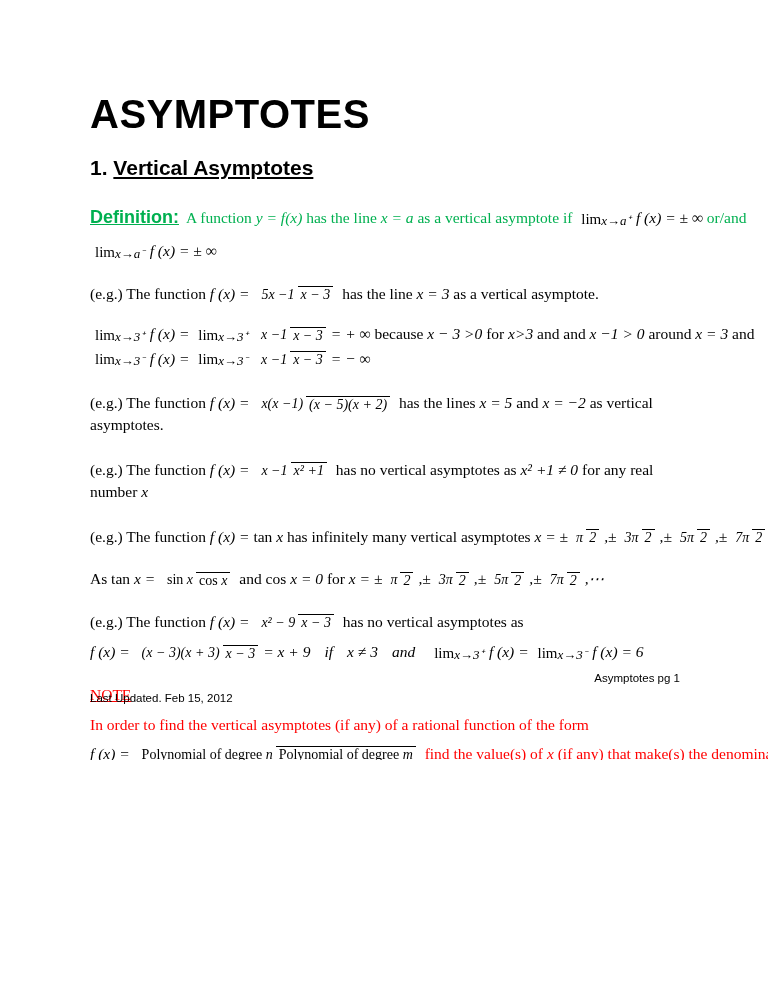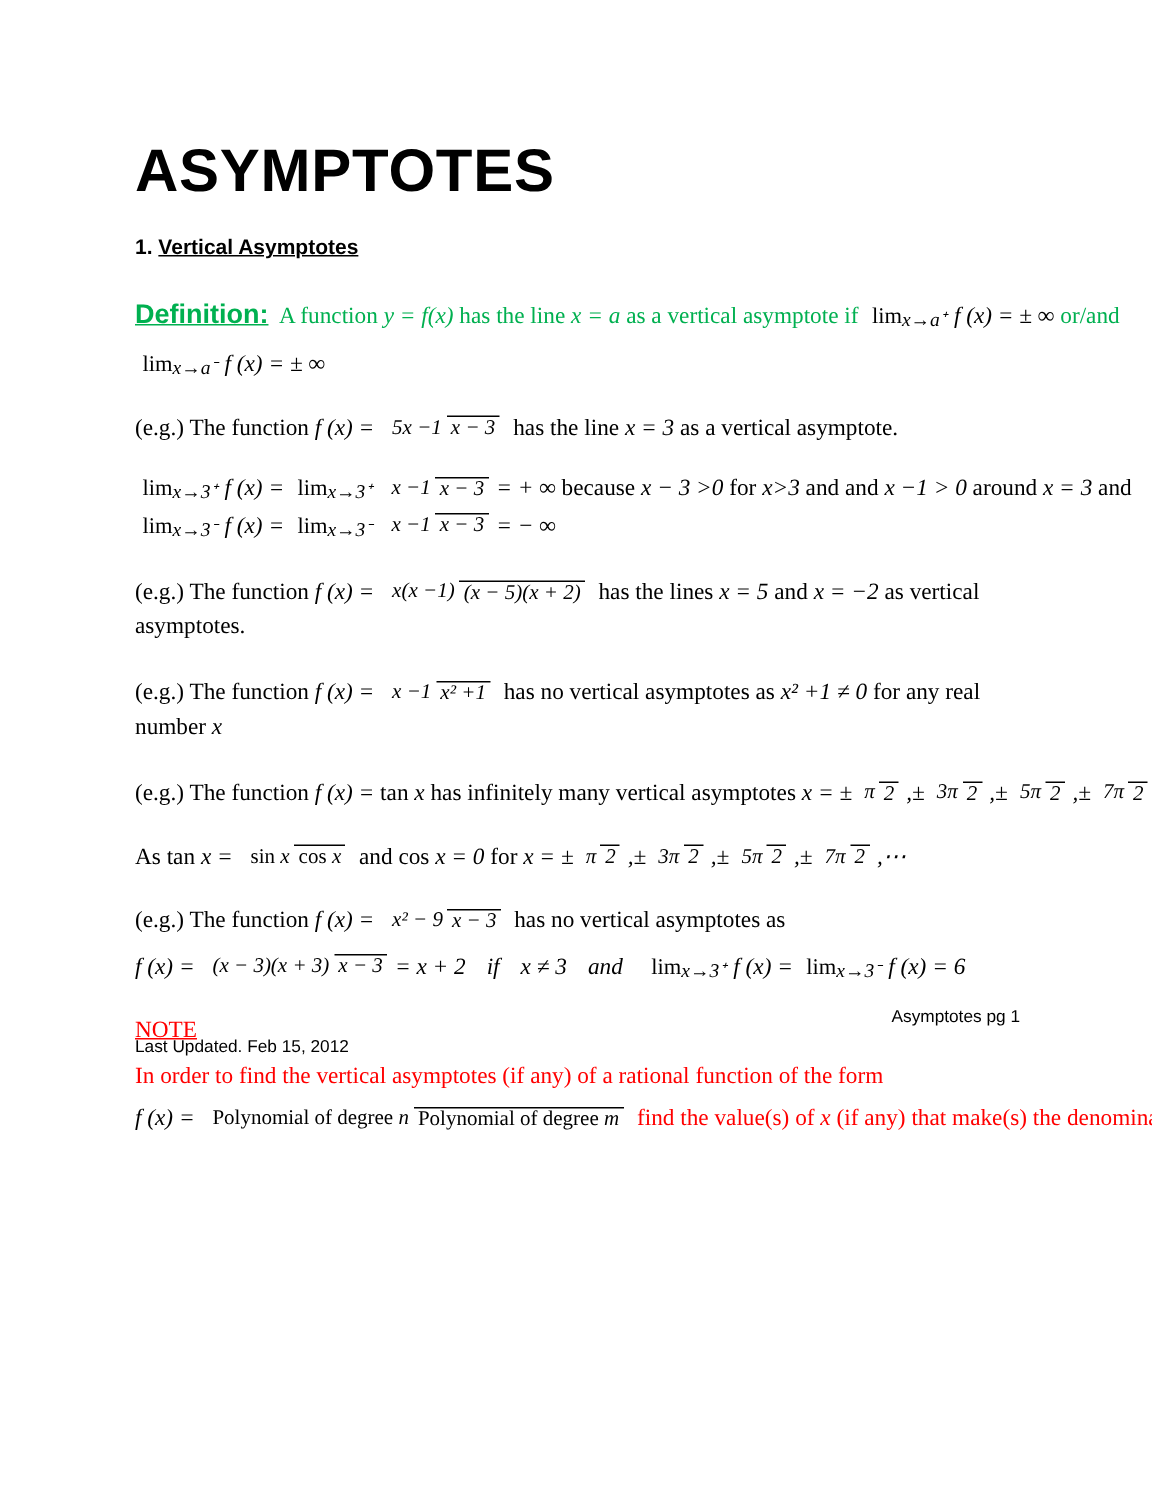--- a/index.html
+++ b/index.html
@@ -12,21 +12,21 @@
   .page {
     position:relative; width:768px; height:760px;
     padding:92px 86px 0 90px; background:#fff; overflow:hidden;
   }
   .title {
     font-family:"Liberation Sans", sans-serif; font-weight:700;
     font-size:40px; line-height:1.1; letter-spacing:0.5px; margin-bottom:20px;
   }
   .section {
     font-family:"Liberation Sans", sans-serif; font-weight:700;
-    font-size:14px; margin-bottom:24px;
+    font-size:21px; margin-bottom:24px;
   }
   .u { text-decoration:underline; }
   .def-label {
     font-family:"Liberation Sans", sans-serif; font-weight:700;
     font-size:18px; text-decoration:underline; margin-right:4px;
   }
   .green { color:var(--green, #00B050); }
   .red { color:var(--red, #FF0000); }
   .mi { font-style:italic; }
   .rm { font-style:normal; }
@@ -154,21 +154,21 @@
       </span><span class="mi">,⋯</span></p>
 
   <p class="para mb8"><span>(e.g.) The function </span><span class="mi">f (x) = </span><span class="frac">
         <span class="num">x² − 9</span>
         <span class="den">x − 3</span>
       </span><span> has no vertical asymptotes as</span></p>
 
   <p class="para mb20 nowrap"><span class="mi">f (x) = </span><span class="frac">
         <span class="num">(x − 3)(x + 3)</span>
         <span class="den">x − 3</span>
-      </span><span class="mi">= x + 2</span><span class="mi sp">if</span><span class="mi">x ≠ 3</span><span class="mi sp">and</span><span class="lim">
+      </span><span class="mi">= x + 9</span><span class="mi sp">if</span><span class="mi">x ≠ 3</span><span class="mi sp">and</span><span class="lim">
         <span class="op">lim</span>
         <span class="sub">x→3⁺</span>
       </span><span class="mi">f (x) = </span><span class="lim">
         <span class="op">lim</span>
         <span class="sub">x→3⁻</span>
       </span><span class="mi">f (x) = 6</span></p>
 
 
   <p class="para mb8"><span class="note-label red">NOTE</span></p>
 

